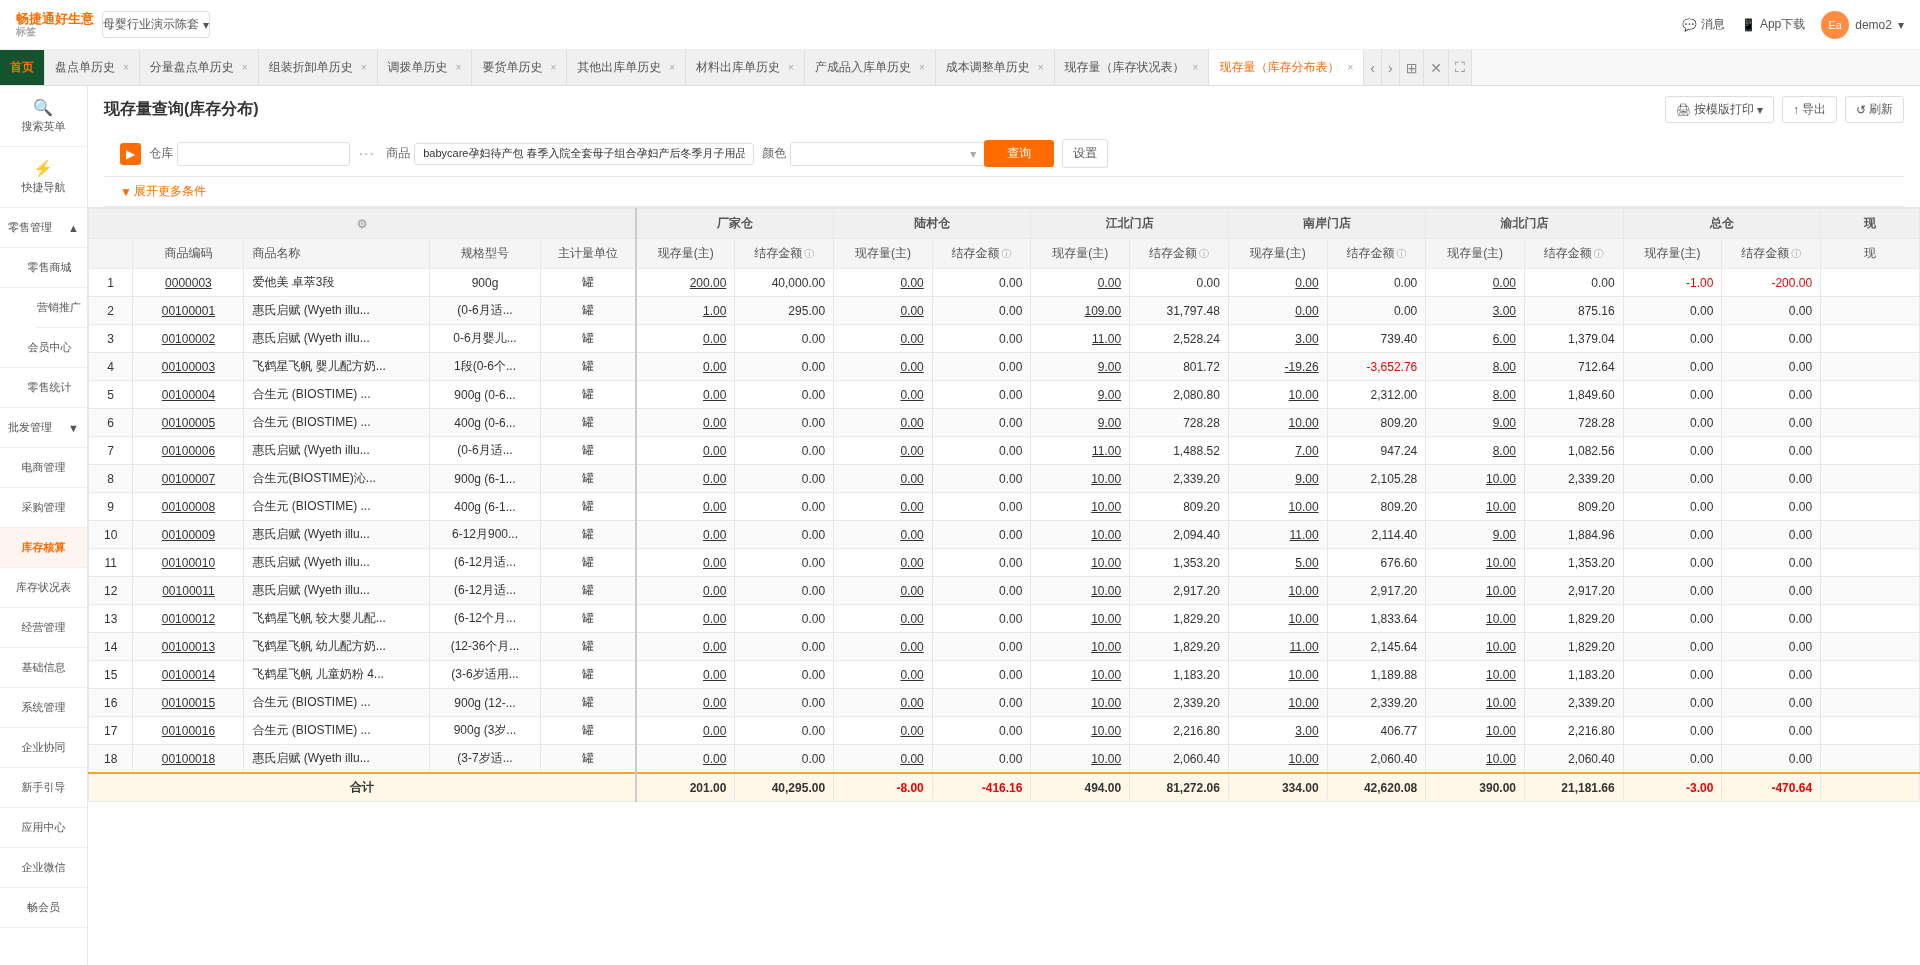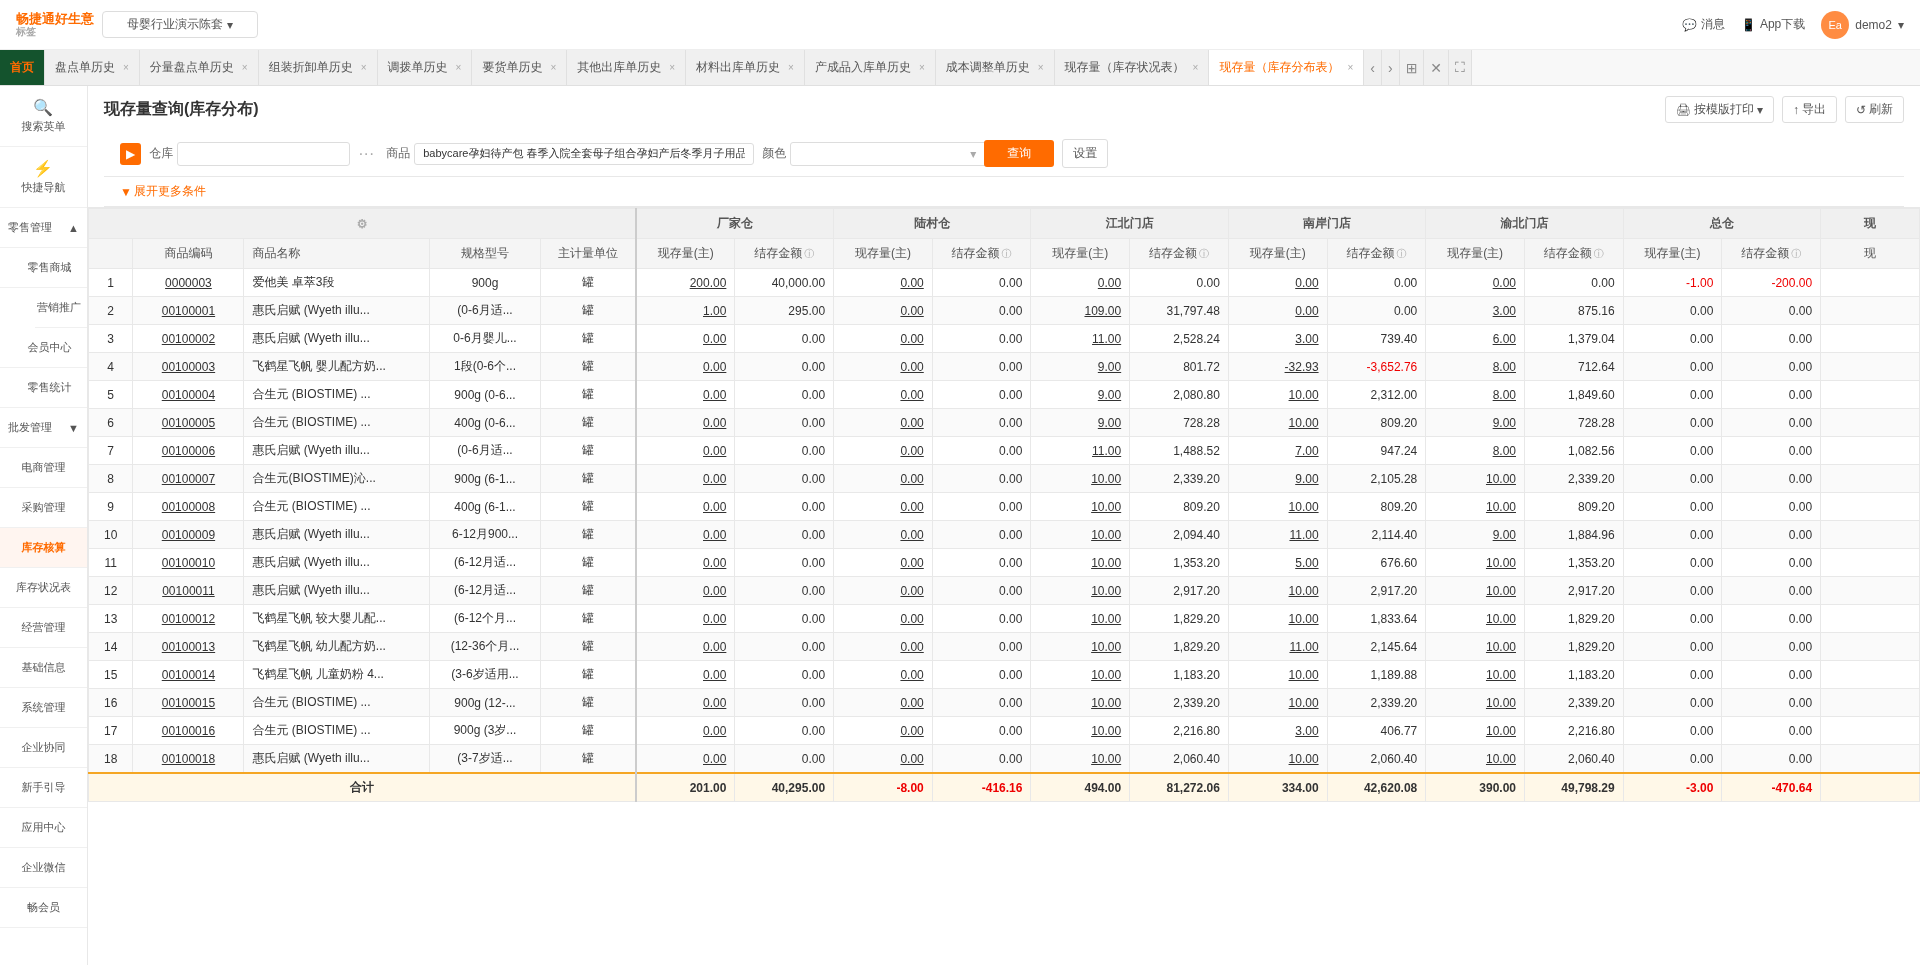--- a/index.html
+++ b/index.html
@@ -3,21 +3,21 @@
   <meta charset="utf-8">
   <style>
     * { margin: 0; padding: 0; box-sizing: border-box; }
     body { font-family: 'Microsoft YaHei', Arial, sans-serif; font-size: 12px; background: #f5f5f5; color: #333; overflow: hidden; }
 
     
     .top-bar { height: 50px; background: #fff; display: flex; align-items: center; justify-content: space-between; padding: 0 16px; border-bottom: 1px solid #eee; }
     .top-bar-left { display: flex; align-items: center; gap: 8px; }
     .logo-area { display: flex; align-items: flex-start; gap: 6px; }
     .logo-text { color: #ff6b00; font-weight: bold; font-size: 13px; line-height: 1.2; }
-    .store-selector { display: flex; align-items: center; gap: 4px; border: 1px solid #ddd; border-radius: 4px; padding: 4px 24px; background: #fff; cursor: pointer; font-size: 12px; color: #555; }
+    .store-selector { display: flex; align-items: center; gap: 4px; border: 1px solid #ddd; border-radius: 4px; padding: 4px 0; background: #fff; cursor: pointer; font-size: 12px; color: #555; }
     .top-bar-right { display: flex; align-items: center; gap: 16px; font-size: 12px; color: #555; }
     .top-bar-right span { cursor: pointer; display: flex; align-items: center; gap: 4px; }
     .user-avatar { width: 28px; height: 28px; border-radius: 50%; background: #ff8c42; display: flex; align-items: center; justify-content: center; color: #fff; font-size: 11px; }
 
     
     .tab-bar { height: 36px; background: #f8f8f8; display: flex; align-items: center; border-bottom: 1px solid #e0e0e0; overflow: hidden; }
     .tab-item { display: flex; align-items: center; padding: 0 10px; height: 36px; border-right: 1px solid #e0e0e0; cursor: pointer; white-space: nowrap; font-size: 12px; color: #555; background: #f0f0f0; gap: 4px; }
     .tab-item.home { background: #14532d; color: #ff6b00; font-weight: bold; }
     .tab-item.active { background: #fff; color: #ff6b00; }
     .tab-item .close-x { color: #aaa; font-size: 10px; margin-left: 4px; }
@@ -364,21 +364,21 @@
     <td class="col-code"><span class="underline">00100003</span></td>
     <td class="col-name">飞鹤星飞帆 婴儿配方奶...</td>
     <td class="col-spec">1段(0-6个...</td>
     <td class="col-unit" style="border-right:2px solid #ccc;">罐</td>
     <td class="col-num num-cell"><span class="underline">0.00</span></td>
     <td class="col-num num-cell">0.00</td>
     <td class="col-num num-cell"><span class="underline">0.00</span></td>
     <td class="col-num num-cell">0.00</td>
     <td class="col-num num-cell"><span class="underline">9.00</span></td>
     <td class="col-num num-cell">801.72</td>
-    <td class="col-num num-cell red"><span class="underline">-32.93</span></td>
+    <td class="col-num num-cell red"><span class="underline">-19.26</span></td>
     <td class="col-num num-cell red">-3,652.76</td>
     <td class="col-num num-cell"><span class="underline">8.00</span></td>
     <td class="col-num num-cell">712.64</td>
     <td class="col-num num-cell ">0.00</td>
     <td class="col-num num-cell ">0.00</td>
     <td class="col-num"></td>
   </tr>
             <tr>
     <td class="col-seq">5</td>
     <td class="col-code"><span class="underline">00100004</span></td>
@@ -663,21 +663,21 @@
   <td colspan="5" style="text-align:center;font-weight:bold;border-right:2px solid #ccc;">合计</td>
   <td class="num-cell">201.00</td>
   <td class="num-cell">40,295.00</td>
   <td class="num-cell red">-8.00</td>
   <td class="num-cell red">-416.16</td>
   <td class="num-cell">494.00</td>
   <td class="num-cell">81,272.06</td>
   <td class="num-cell">334.00</td>
   <td class="num-cell">42,620.08</td>
   <td class="num-cell">390.00</td>
-  <td class="num-cell">49,798.29</td>
+  <td class="num-cell">21,181.66</td>
   <td class="num-cell red">-3.00</td>
   <td class="num-cell red">-470.64</td>
   <td></td>
 </tr>
           </tbody>
       </table>
     </div>
   </div>
 </div>
 

